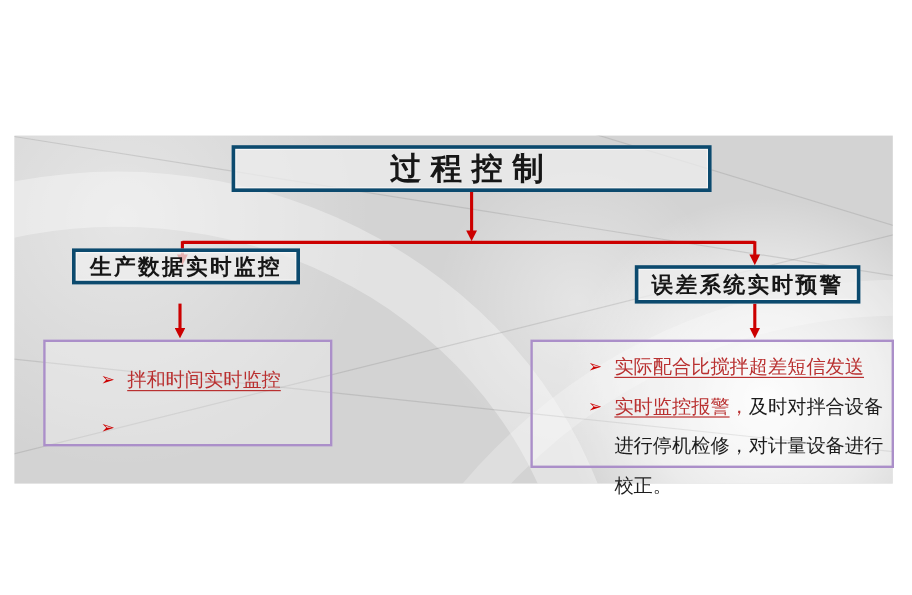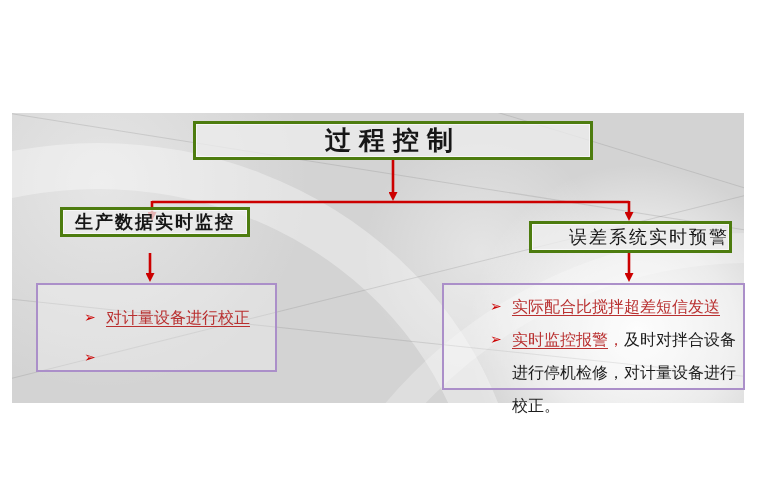--- a/index.html
+++ b/index.html
@@ -23,26 +23,26 @@
   .arc1{left:-340px;top:30px;width:760px;height:700px;}
   .arc2{left:260px;top:120px;width:900px;height:900px;border:30px solid rgba(255,255,255,0.25);}
   .deco-line{position:absolute;height:1px;width:1000px;background:rgba(110,110,110,0.20);pointer-events:none;}
   .dl1{left:-60px;top:70px;transform:rotate(9deg);}
   .dl2{left:-40px;top:150px;transform:rotate(-14deg);}
   .dl3{left:120px;top:40px;transform:rotate(17deg);}
   .dl4{left:-80px;top:230px;transform:rotate(6deg);}
 
   .box{position:absolute;display:flex;align-items:center;justify-content:center;
        box-sizing:border-box;color:#161616;}
-  .box-strong{border:3px solid #4d7c0f;background:rgba(238,238,238,0.75);
+  .box-strong{border:3px solid #0c4a6e;background:rgba(238,238,238,0.75);
       box-shadow:inset 0 0 0 1px rgba(255,255,255,0.6);}
   .box-light{border:2px solid #ab8fc9;background:rgba(255,255,255,0.28);}
   .root-box{left:193px;top:121px;width:400px;height:39px;font-size:26px;font-weight:bold;letter-spacing:8px;}
   .mid-left{left:60px;top:207px;width:190px;height:30px;font-size:18px;font-weight:bold;letter-spacing:2px;}
-  .mid-right{left:529px;top:221px;width:203px;height:32px;font-size:18px;font-weight:normal;letter-spacing:2px;justify-content:flex-end;}
+  .mid-right{left:529px;top:221px;width:188px;height:32px;font-size:18px;font-weight:bold;letter-spacing:2px;}
 
   .list-left{left:36px;top:283px;width:241px;height:89px;display:block;padding:13px 6px 0 46px;}
   .list-right{left:442px;top:283px;width:303px;height:107px;display:block;padding:5px 6px 0 46px;}
   .li{display:flex;align-items:flex-start;font-size:16px;line-height:33px;color:#1d1d1d;}
   .list-left .li{line-height:40px;font-size:16px;}
   .bullet{flex:0 0 22px;color:#cc0000;font-size:14px;line-height:inherit;}
   .red-u{color:#b93030;text-decoration:underline;text-underline-offset:3px;}
   .red-p{color:#b93030;}
   .li-text{flex:1;}
   svg.connectors{position:absolute;left:0;top:0;pointer-events:none;}
@@ -87,21 +87,21 @@
     <span>生产数据实时监控</span>
   </div>
 
   <div class="box box-strong mid-right">
     <span>误差系统实时预警</span>
   </div>
 
   <div class="box box-light list-left">
     <div class="li">
       <span class="bullet">➢</span>
-      <span class="li-text red-u">对计量设备进行校正</span>
+      <span class="li-text red-u">拌和时间实时监控</span>
     </div>
     <div class="li">
       <span class="bullet">➢</span>
     </div>
   </div>
 
   <div class="box box-light list-right">
     <div class="li">
       <span class="bullet">➢</span>
       <span class="li-text"><span class="red-u">实际配合比搅拌超差短信发送</span><span class="red-p"></span><span></span></span>

